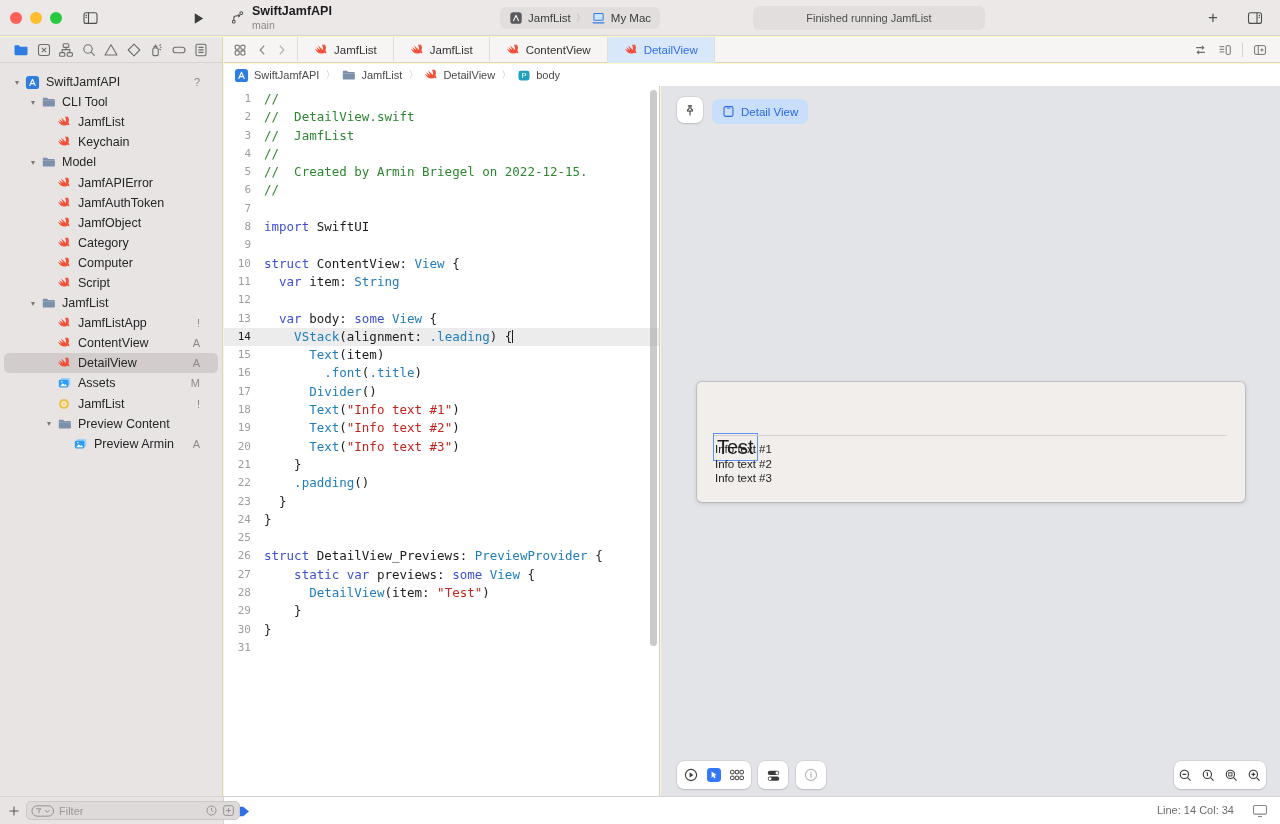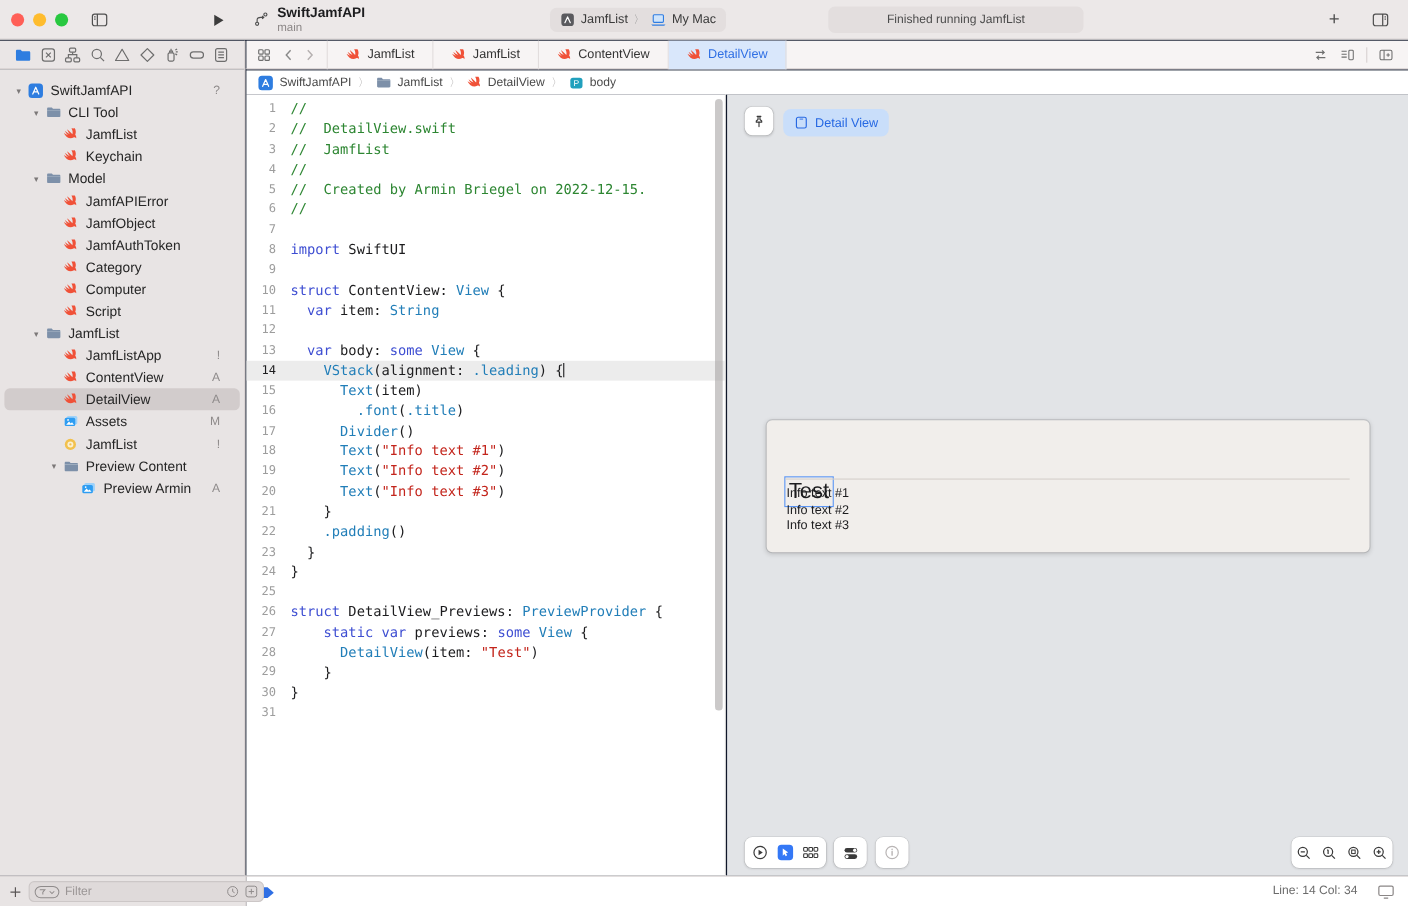--- a/index.html
+++ b/index.html
@@ -1,19 +1,19 @@
 <!DOCTYPE html>
 <html><head>
 <meta charset="utf-8">
 <style>
   * { margin:0; padding:0; box-sizing:border-box; }
   html,body { width:1280px; height:824px; overflow:hidden; }
   body { font-family:"Liberation Sans", sans-serif; background:#ece8e8; color:#1c1c1e; }
   .abs { position:absolute; }
-  #window { position:relative; width:1280px; height:824px; background:#0f172a; }
+  #window { position:relative; width:1280px; height:824px; background:#fef9c3; }
 
   
   #titlebar { left:0; top:0; width:1280px; height:36px; background:#ece8e8; border-bottom:1px solid #d7d2d2; z-index:30; }
   .tl { width:12px; height:12px; border-radius:50%; top:12px; }
   #tl-close { left:10px; background:#ff5f57; }
   #tl-min   { left:30px; background:#febc2e; }
   #tl-zoom  { left:50px; background:#28c840; }
   .tbtn { display:flex; align-items:center; justify-content:center; color:#4e4e4e; }
   #proj-block { left:230px; top:4px; display:flex; align-items:center; gap:7px; }
   #proj-names { display:flex; flex-direction:column; }
@@ -394,30 +394,30 @@
           </span>
           <span class="tlabel">JamfAPIError</span>
         </div>
         <div class="trow" style="padding-left: 38px;">
           <span class="chev"></span>
           <span class="icn">
             <svg width="14" height="14" viewBox="0 0 16 16">
               <path fill="#f05138" d="M12.6 1.9c1.2 2.1 1.4 4.6.4 6.6.9 1.1 1.3 2.4 1 3.6-.8-.9-1.8-1.2-2.8-.8-1.9 1.2-4.6 1.1-6.9-.5C3 9.7 1.8 8.2 1.2 6.7c1.4 1 3 1.9 4.4 2.4C4.3 7.9 3 6.2 2.3 4.5 4 6 5.8 7.2 7.4 8 6.2 6.3 5.1 4.4 4.6 2.8c2 1.6 4 3.5 5.5 5.2.5-1.8.2-4-1-6.1 1.2.1 2.4.1 3.5 0z"></path>
             </svg>
           </span>
+          <span class="tlabel">JamfAuthToken</span>
+        </div>
+        <div class="trow" style="padding-left: 38px;">
+          <span class="chev"></span>
+          <span class="icn">
+            <svg width="14" height="14" viewBox="0 0 16 16">
+              <path fill="#f05138" d="M12.6 1.9c1.2 2.1 1.4 4.6.4 6.6.9 1.1 1.3 2.4 1 3.6-.8-.9-1.8-1.2-2.8-.8-1.9 1.2-4.6 1.1-6.9-.5C3 9.7 1.8 8.2 1.2 6.7c1.4 1 3 1.9 4.4 2.4C4.3 7.9 3 6.2 2.3 4.5 4 6 5.8 7.2 7.4 8 6.2 6.3 5.1 4.4 4.6 2.8c2 1.6 4 3.5 5.5 5.2.5-1.8.2-4-1-6.1 1.2.1 2.4.1 3.5 0z"></path>
+            </svg>
+          </span>
           <span class="tlabel">JamfObject</span>
-        </div>
-        <div class="trow" style="padding-left: 38px;">
-          <span class="chev"></span>
-          <span class="icn">
-            <svg width="14" height="14" viewBox="0 0 16 16">
-              <path fill="#f05138" d="M12.6 1.9c1.2 2.1 1.4 4.6.4 6.6.9 1.1 1.3 2.4 1 3.6-.8-.9-1.8-1.2-2.8-.8-1.9 1.2-4.6 1.1-6.9-.5C3 9.7 1.8 8.2 1.2 6.7c1.4 1 3 1.9 4.4 2.4C4.3 7.9 3 6.2 2.3 4.5 4 6 5.8 7.2 7.4 8 6.2 6.3 5.1 4.4 4.6 2.8c2 1.6 4 3.5 5.5 5.2.5-1.8.2-4-1-6.1 1.2.1 2.4.1 3.5 0z"></path>
-            </svg>
-          </span>
-          <span class="tlabel">JamfAuthToken</span>
         </div>
         <div class="trow" style="padding-left: 38px;">
           <span class="chev"></span>
           <span class="icn">
             <svg width="14" height="14" viewBox="0 0 16 16">
               <path fill="#f05138" d="M12.6 1.9c1.2 2.1 1.4 4.6.4 6.6.9 1.1 1.3 2.4 1 3.6-.8-.9-1.8-1.2-2.8-.8-1.9 1.2-4.6 1.1-6.9-.5C3 9.7 1.8 8.2 1.2 6.7c1.4 1 3 1.9 4.4 2.4C4.3 7.9 3 6.2 2.3 4.5 4 6 5.8 7.2 7.4 8 6.2 6.3 5.1 4.4 4.6 2.8c2 1.6 4 3.5 5.5 5.2.5-1.8.2-4-1-6.1 1.2.1 2.4.1 3.5 0z"></path>
             </svg>
           </span>
           <span class="tlabel">Category</span>
         </div>

